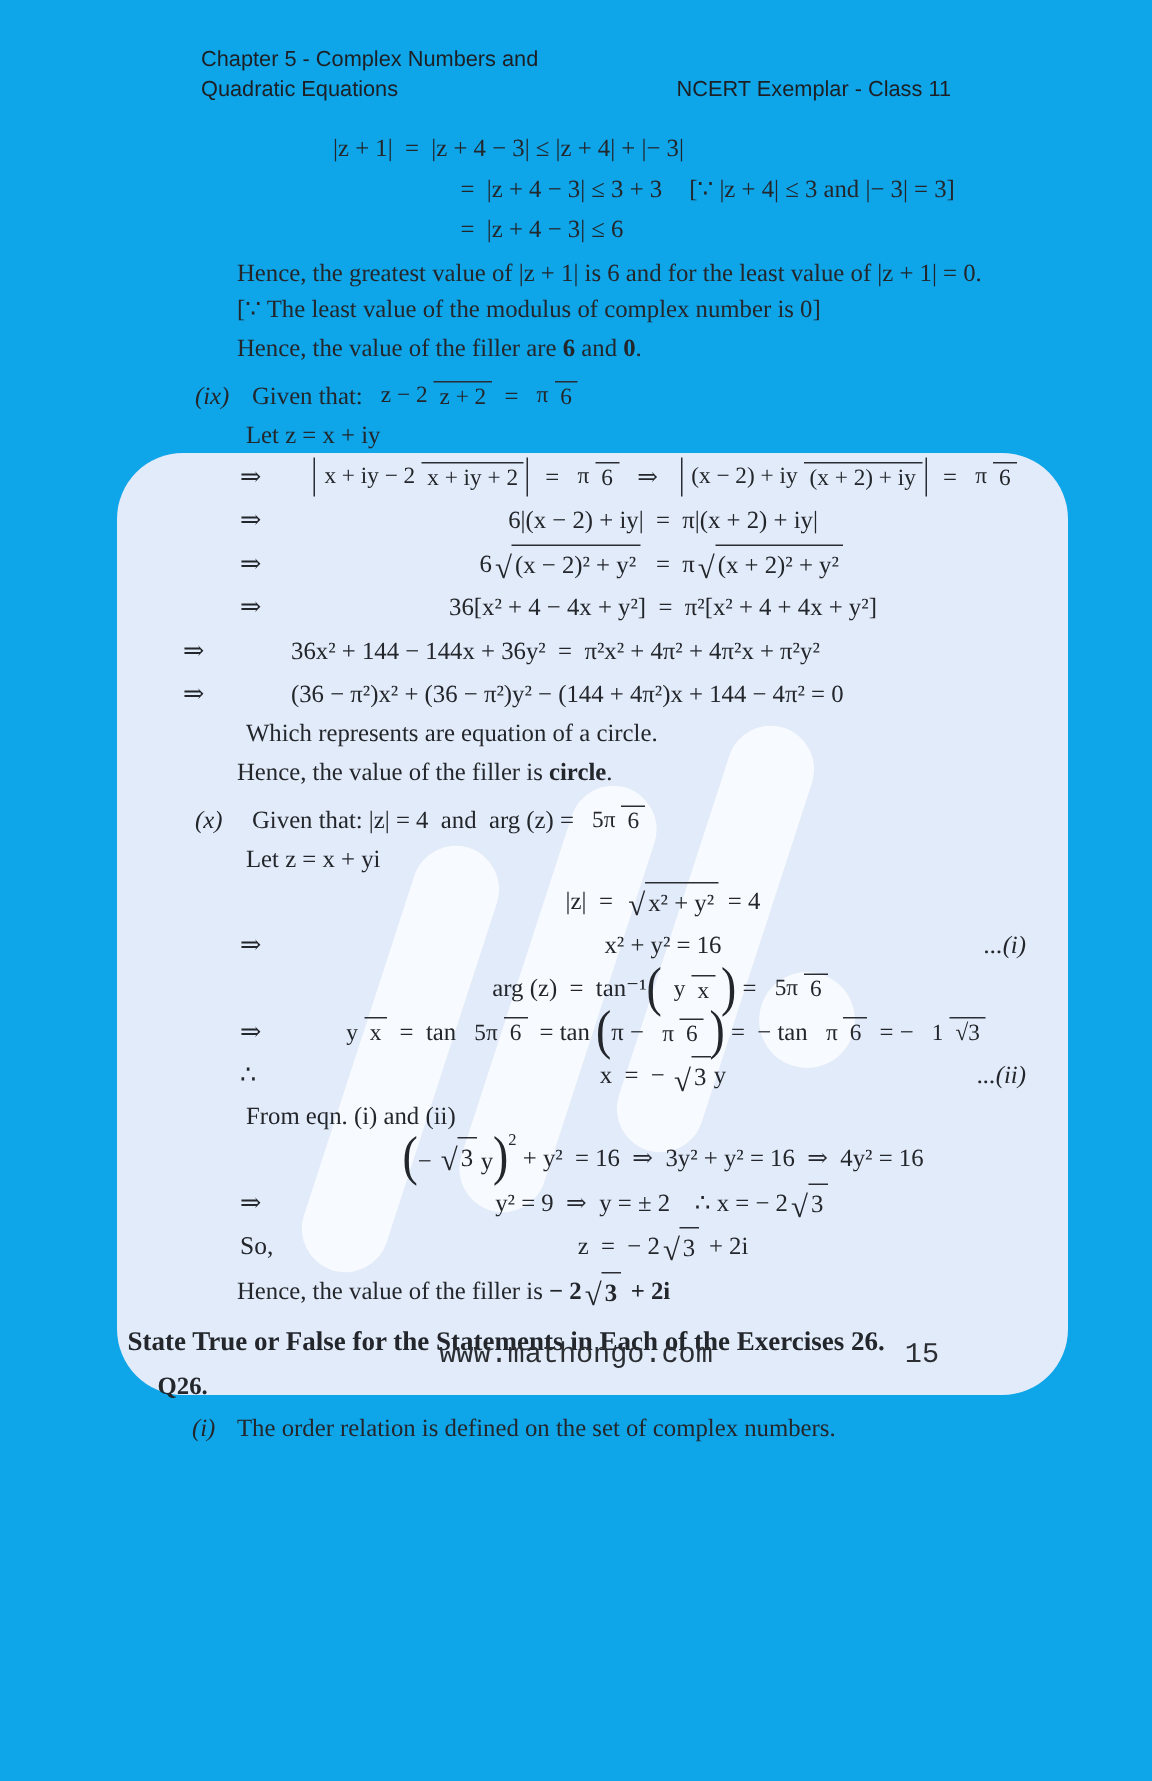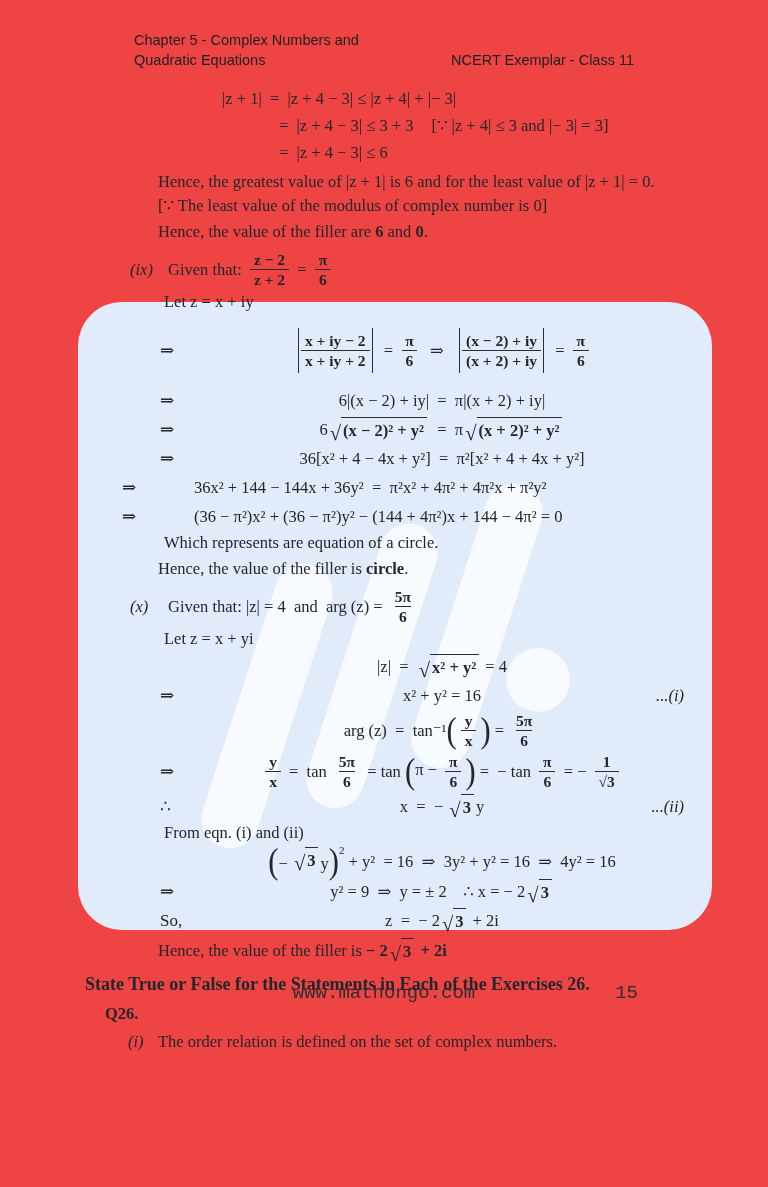--- a/index.html
+++ b/index.html
@@ -1,73 +1,73 @@
 <!DOCTYPE html>
 <html><head>
 <meta charset="utf-8">
 <style>
   html,body{margin:0;padding:0;background:#9a9a9a;}
-  .page{position:relative;width:768px;height:1187px;background:#ef4444;overflow:hidden;
+  .page{position:relative;width:768px;height:1187px;background:#0ea5e9;overflow:hidden;
         font-family:"Liberation Serif","DejaVu Serif",serif;color:#23262b;}
   
   .highlight{position:absolute;left:78px;top:302px;width:634px;height:628px;
              border-radius:44px;overflow:hidden;z-index:0;}
   .wm-bar{position:absolute;width:58px;height:296px;border-radius:30px;
           transform:rotate(18deg);opacity:.72;}
   .wm-circle{position:absolute;width:64px;height:64px;border-radius:50%;opacity:.72;}
   .content{position:relative;z-index:1;}
   
   .header{display:flex;justify-content:space-between;align-items:flex-end;
           padding:30px 134px 0 134px;font-family:"Liberation Sans","DejaVu Sans",sans-serif;
           font-size:14.5px;line-height:1.38;color:#1c1f24;}
   
   .main{padding:0 46px 0 120px;font-size:16.5px;line-height:24px;}
   .topmath{margin:15px 0 4px 102px;line-height:27px;}
   .topmath .eqline{padding:0;min-height:27px;}
-  .topmath .ind{margin-left:57px;}
+  .topmath .ind{margin-left:85px;}
   .para{margin-left:38px;}
   .p1{width:556px;}
   .bt{margin-left:44px;margin-top:1px;}
   .qrow{display:flex;align-items:center;margin-top:5px;}
   .qlabel{flex:none;width:38px;font-style:italic;margin-left:10px;}
   .grow{flex:1;}
   
   .eqline{position:relative;display:flex;align-items:center;min-height:27px;
           padding-left:42px;margin-top:2px;}
   .eqline.plain{padding-left:0;margin-top:0;}
   .lead{position:absolute;left:40px;font-size:17px;}
   .eqline.tight .lead{left:2px;}
   .mid{flex:1;display:inline-flex;align-items:center;justify-content:center;}
   .mid.left{justify-content:flex-start;}
   .mid.tight{justify-content:flex-start;padding-left:32px;}
   .rlabel{position:absolute;right:38px;font-style:italic;}
   .mt{white-space:pre;}
   .bold{font-weight:bold;}
   
-  .frac{display:inline-flex;flex-direction:column;align-items:center;text-align:center;
-        vertical-align:middle;margin:0 4px;font-size:15.5px;line-height:19px;font-weight:bold;}
+  .frac{display:inline-flex;flex-direction:row;align-items:center;text-align:center;
+        vertical-align:middle;margin:0 4px;font-size:15.5px;line-height:19px;}
   .frac .den{border-top:1.3px solid #2a2d33;}
   .frac .num,.frac .den{padding:0 4px;white-space:pre;}
   .frac.abs{border-left:1.7px solid #2a2d33;border-right:1.7px solid #2a2d33;
-            padding:3px 2px;margin:12px 7px;}
+            padding:3px 2px;margin:0 7px;}
   .sqrt{display:inline-flex;align-items:stretch;margin:0 2px;}
   .rsign{font-size:1.25em;line-height:1;align-self:flex-end;transform:translateY(1px);}
-  .rad{border-top:1.4px solid #2a2d33;padding:1px 3px 0 2px;white-space:pre;font-weight:bold;}
+  .rad{border-top:1.4px solid #2a2d33;padding:1px 3px 0 2px;white-space:pre;}
   .pgroup{display:inline-flex;align-items:center;}
   .bigp{font-size:1.85em;font-weight:300;line-height:.9;transform:scaleY(1.2);}
   .pgroup sup{font-size:11px;transform:translateY(-12px);}
   
   .heading{margin-left:-35px;margin-top:8px;font-weight:bold;font-size:18px;}
   .q26{margin-left:-15px;margin-top:6px;font-weight:bold;}
   .item{display:flex;margin-left:8px;margin-top:4px;}
   .ilabel{width:30px;font-style:italic;flex:none;}
   
   .footer{position:absolute;left:0;right:0;bottom:50px;text-align:center;z-index:1;
           font-family:Liberation Mono, monospace;font-size:19px;color:#2b2e33;}
-  .pageno{position:absolute;right:130px;top:0;}
+  .pageno{position:absolute;right:142px;top:0;}
 </style>
 </head>
 <body>
 
 <div class="page">
 
   <div class="highlight" style="background: rgb(226, 235, 249);">
     <div class="wm-bar" style="left: 160px; top: 256px; background: rgb(255, 255, 255);"></div>
     <div class="wm-bar" style="left: 265px; top: 216px; background: rgb(255, 255, 255);"></div>
     <div class="wm-bar" style="left: 370px; top: 176px; background: rgb(255, 255, 255);"></div>

